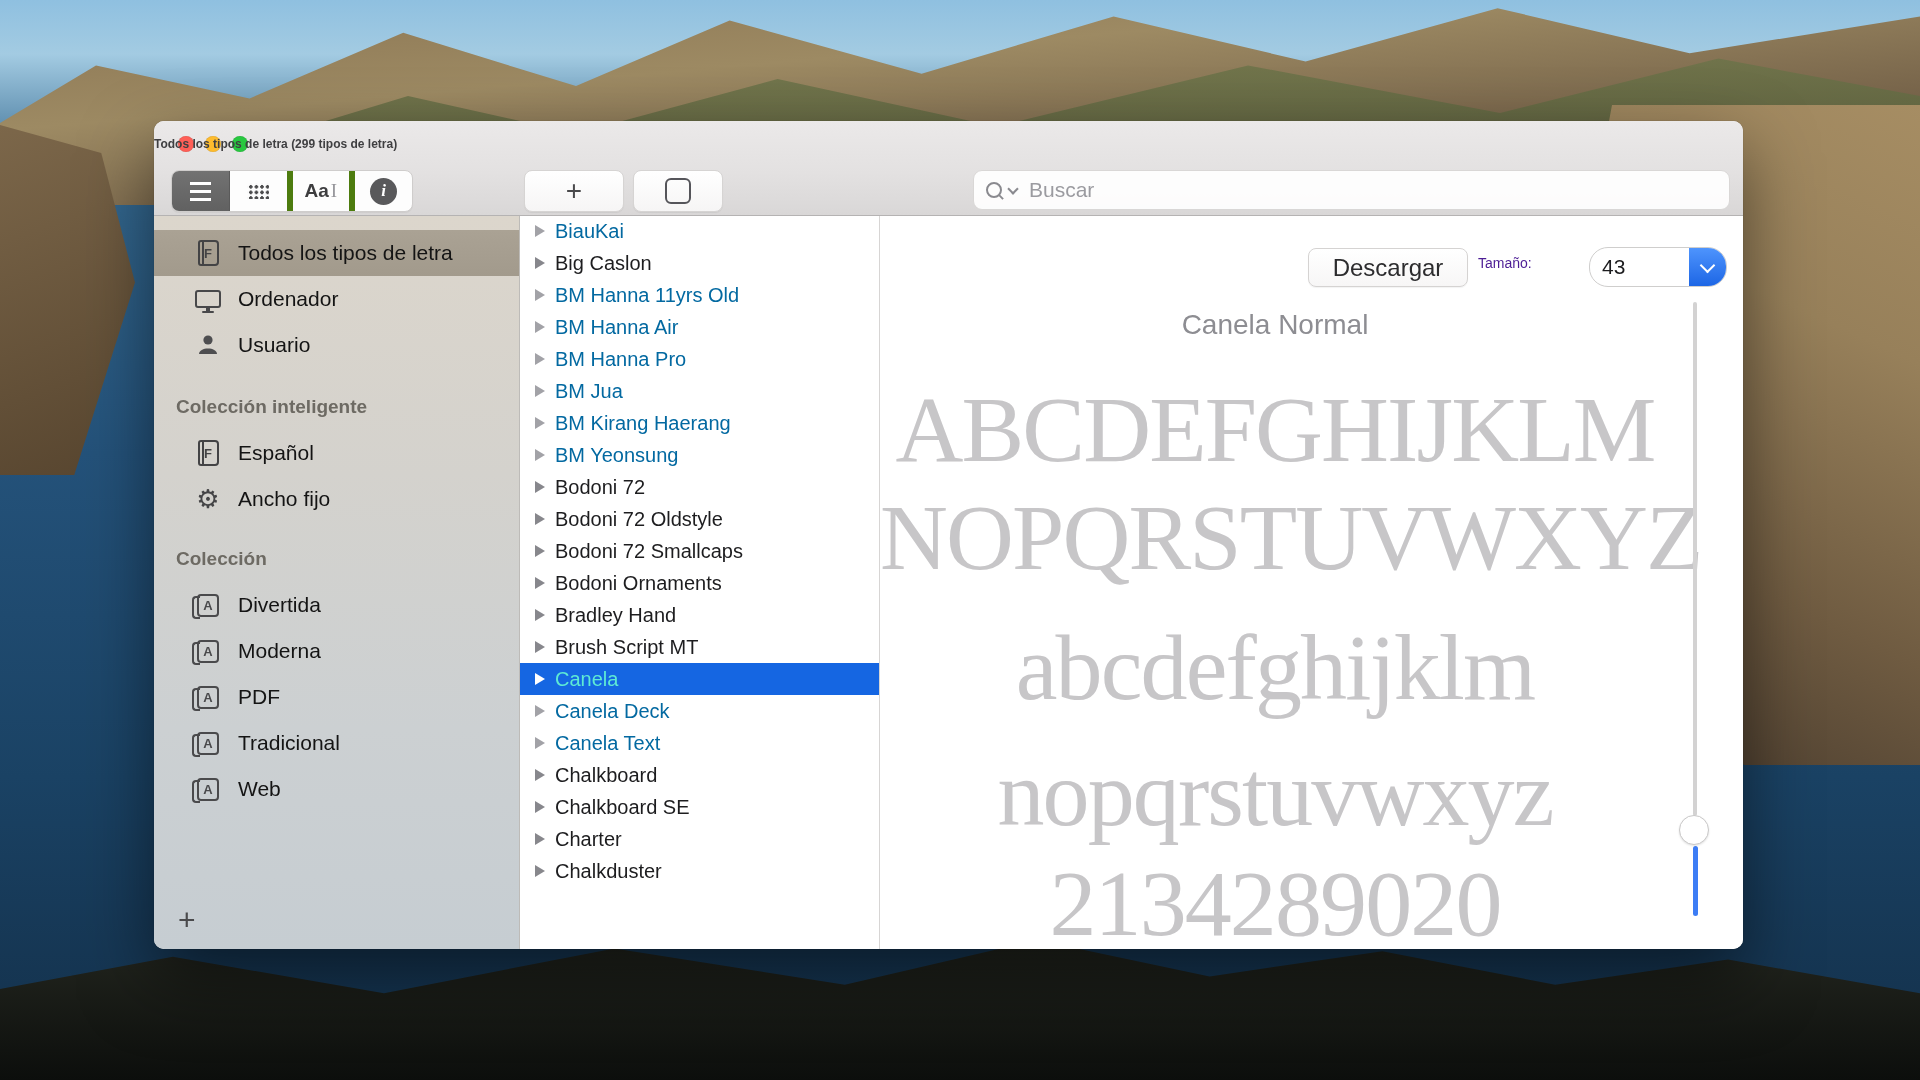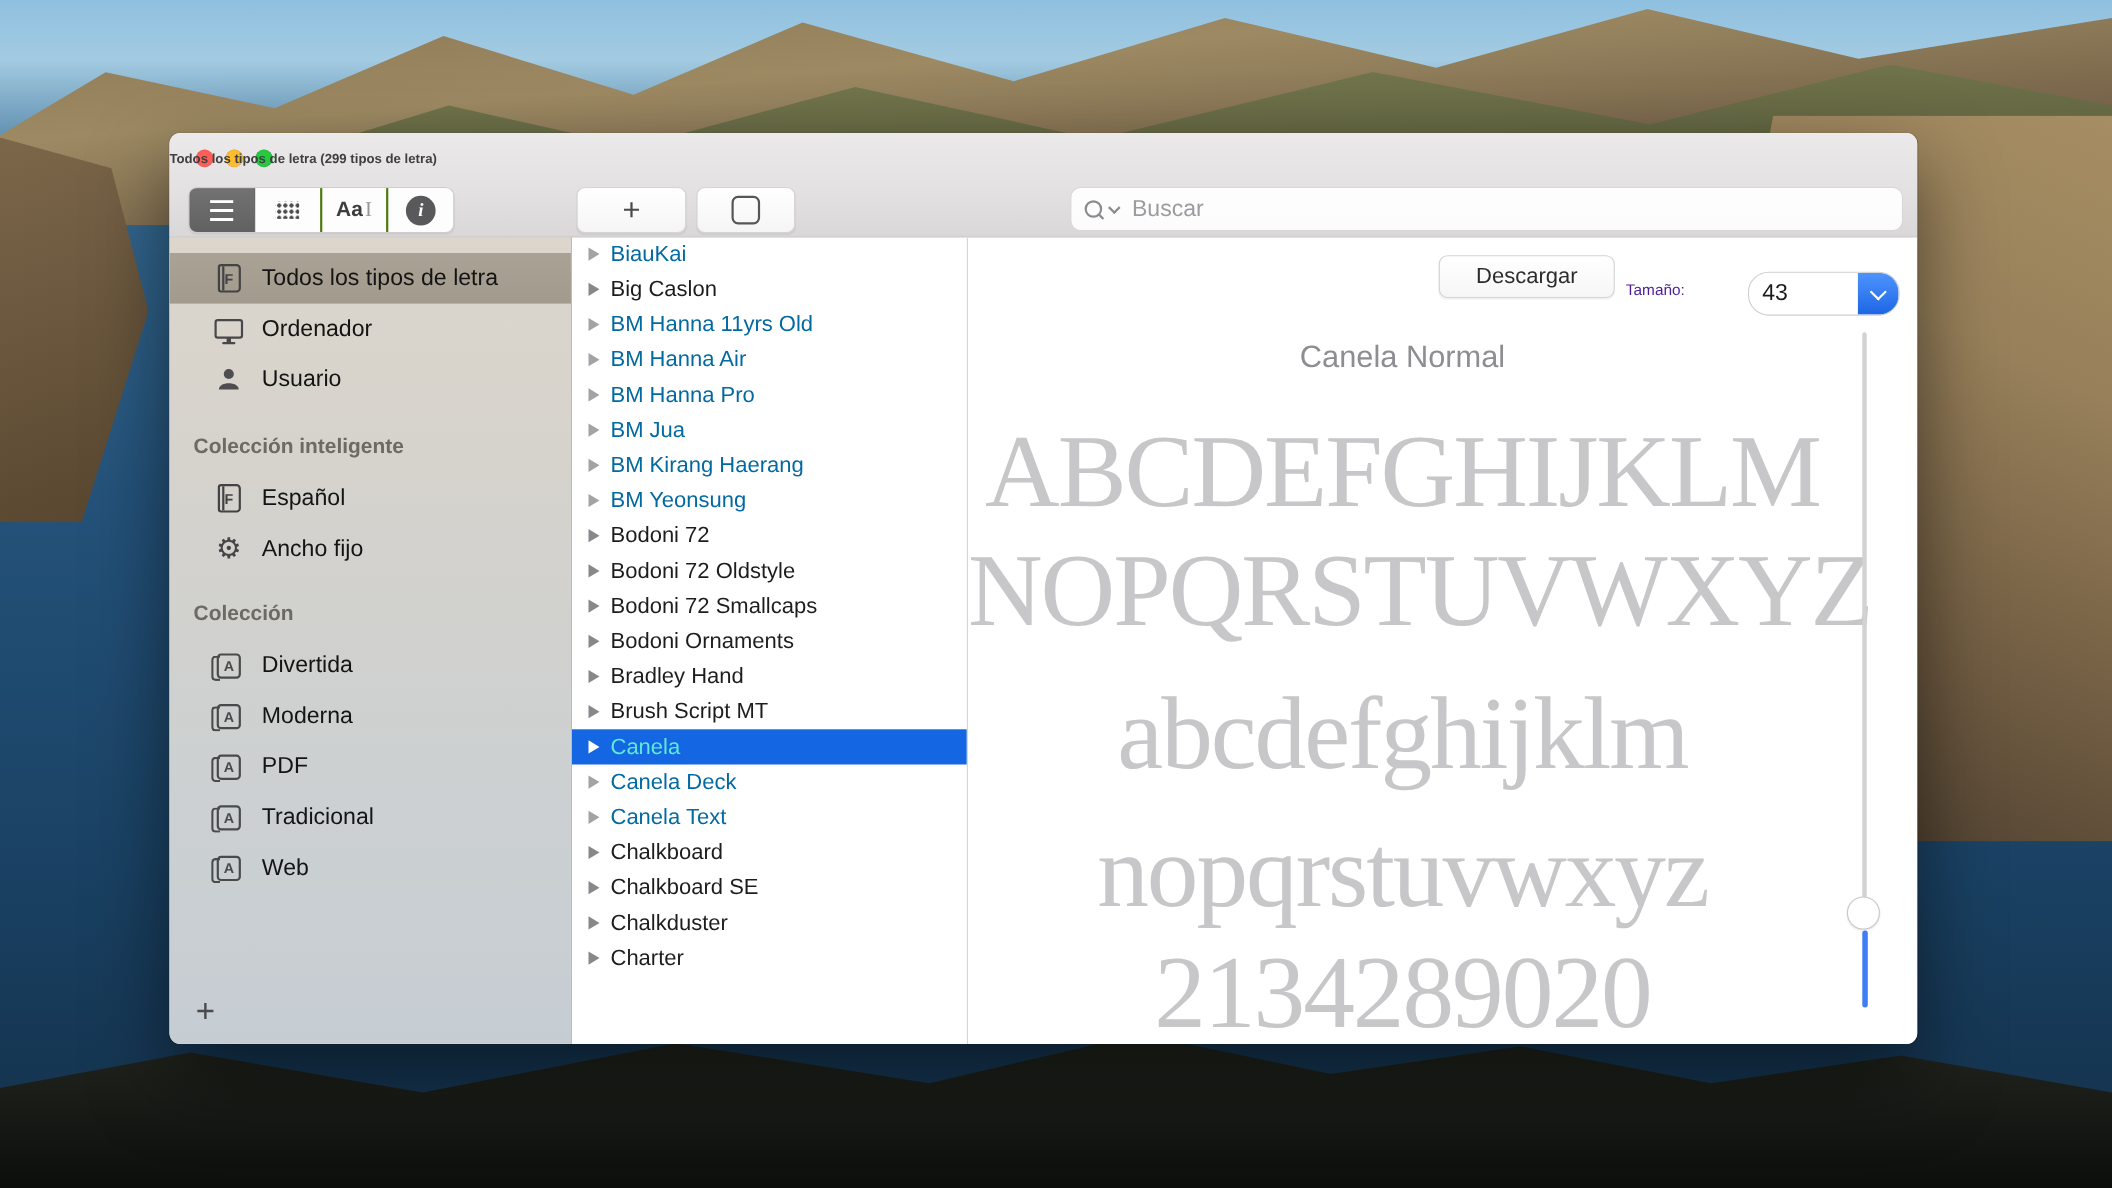--- a/index.html
+++ b/index.html
@@ -30,21 +30,21 @@
           border-bottom:1px solid #b5b3b3}
   .titlebar{position:absolute;left:0;top:0;right:0;height:44px}
   .title{position:absolute;left:0;right:0;top:0;height:44px;line-height:46px;text-align:left;
          font-size:12px;font-weight:700;color:#3f3f41}
   .lights{position:absolute;left:24px;top:15px;display:flex;gap:11px}
   .light{width:16px;height:16px;border-radius:50%;box-shadow:inset 0 0 1px rgba(0,0,0,.3)}
   .lr{background:#ff5f57}.ly{background:#febc2e}.lg{background:#28c840}
   .toolbar{position:absolute;left:0;top:44px;right:0;height:50px}
   .seg{position:absolute;left:17px;top:5px;width:240px;height:40px;display:flex;border-radius:8px;
        overflow:hidden;border:1px solid #cfcdcc;background:#fdfdfd;box-shadow:0 1px 1px rgba(0,0,0,.05)}
-  .seg>div{flex:1;display:flex;align-items:center;justify-content:center;border-right:2px solid #4d7c0f}
+  .seg>div{flex:1;display:flex;align-items:center;justify-content:center;border-right:6px solid #4d7c0f}
   .seg>div:last-child{border-right:none}
   .seg .sel{background:linear-gradient(#727272,#616161);border-right:1px solid #5a5a5a}
   .ic-list{width:21px;height:19px;background:repeating-linear-gradient(#fff 0 3px,transparent 3px 8px)}
   .ic-grid{width:22px;height:16px;background-image:radial-gradient(circle,#4c4c4e 1.7px,transparent 1.9px);background-size:5.6px 5.6px;background-position:1px 1px}
   .ic-sample{font-size:19px;font-weight:700;color:#3d3d3f;letter-spacing:0}
   .ic-cursor{font-family:"Liberation Serif",serif;font-weight:400;color:#96969b;margin-left:2px}
   .ic-info{width:27px;height:27px;border-radius:50%;background:#59595b;color:#fff;display:flex;align-items:center;justify-content:center;
            font-family:"Liberation Serif",serif;font-style:italic;font-weight:700;font-size:17px}
   .tbtn{position:absolute;top:5px;height:40px;border-radius:8px;border:1px solid #d6d4d3;
         background:linear-gradient(#fff,#f6f5f5);box-shadow:0 1px 1px rgba(0,0,0,.06);
@@ -84,23 +84,23 @@
   .fl-inner{position:absolute;left:0;top:-1px;right:0}
   .frow{height:32px;display:flex;align-items:center;padding-left:15px;font-size:20px;color:#1d1d1f}
   .tri{width:0;height:0;border-left:10px solid #87878c;border-top:6px solid transparent;border-bottom:6px solid transparent;margin-right:10px;flex:none}
   .frow[data-state="disabled"] span.fname{color:#0369a1}
   .frow[data-state="disabled"] .tri{border-left-color:#a2a2a7}
   .frow[data-state="selected"]{background:#1566e2}
   .frow[data-state="selected"] span.fname{color:#5eead4;font-weight:400}
   .frow[data-state="selected"] .tri{border-left-color:#fff}
   
   .preview{position:absolute;left:725px;top:0;right:0;bottom:0;background:#fff;border-left:1px solid #d7d5d4}
-  .dl-btn{position:absolute;left:428px;top:16px;width:158px;height:37px;border-radius:8px;border:1px solid #d5d3d2;
+  .dl-btn{position:absolute;left:428px;top:32px;width:158px;height:37px;border-radius:8px;border:1px solid #d5d3d2;
           background:linear-gradient(#fff,#f7f6f6);box-shadow:0 1px 1px rgba(0,0,0,.05);
-          display:flex;align-items:center;justify-content:center;font-size:20px;color:#2c2c2e}
+          display:flex;align-items:center;justify-content:center;font-size:24px;color:#2c2c2e}
   .size-label{position:absolute;left:598px;top:28px;height:37px;display:flex;align-items:center;font-size:14px;color:#4c1d95}
   .combo{position:absolute;left:709px;top:31px;width:138px;height:40px;border-radius:19px;border:1px solid #cfcecd;
          background:#fff;display:flex;overflow:hidden;box-sizing:border-box}
   .combo-val{flex:1;display:flex;align-items:center;padding-left:12px;font-size:21px;color:#1c1c1e}
   .combo-btn{width:37px;background:linear-gradient(#4e94fd,#1d66e5);display:flex;align-items:center;justify-content:center}
   .combo-chev{width:9px;height:9px;border-right:2.5px solid #fff;border-bottom:2.5px solid #fff;transform:rotate(45deg);margin-top:-4px}
   .pv-title{position:absolute;left:0;top:93px;width:790px;text-align:center;font-size:28px;color:#8d8d92}
   .sample{position:absolute;left:0;top:0;width:790px;height:100%;font-family:"Liberation Serif",serif;color:#c7c6c8;text-align:center}
   .sample div{position:absolute;left:0;width:100%;font-size:94px;letter-spacing:-0.02em;line-height:1;transform:translateY(-50%);white-space:nowrap}
   .ln0{top:213px}.ln1{top:321px}.ln2{top:451px}.ln3{top:577px}.ln4{top:687px}
@@ -303,25 +303,25 @@
         <div class="frow" data-state="normal">
             <span class="tri"></span>
             <span class="fname">Chalkboard</span>
           </div>
         <div class="frow" data-state="normal">
             <span class="tri"></span>
             <span class="fname">Chalkboard SE</span>
           </div>
         <div class="frow" data-state="normal">
             <span class="tri"></span>
+            <span class="fname">Charter</span>
+          </div>
+        <div class="frow" data-state="normal">
+            <span class="tri"></span>
             <span class="fname">Chalkduster</span>
-          </div>
-        <div class="frow" data-state="normal">
-            <span class="tri"></span>
-            <span class="fname">Charter</span>
           </div>
       </div>
     </div>
 
     <div class="preview">
       <div class="dl-btn">Descargar</div>
       <div class="size-label">Tamaño:</div>
       <div class="combo">
         <div class="combo-val">43</div>
         <div class="combo-btn">

